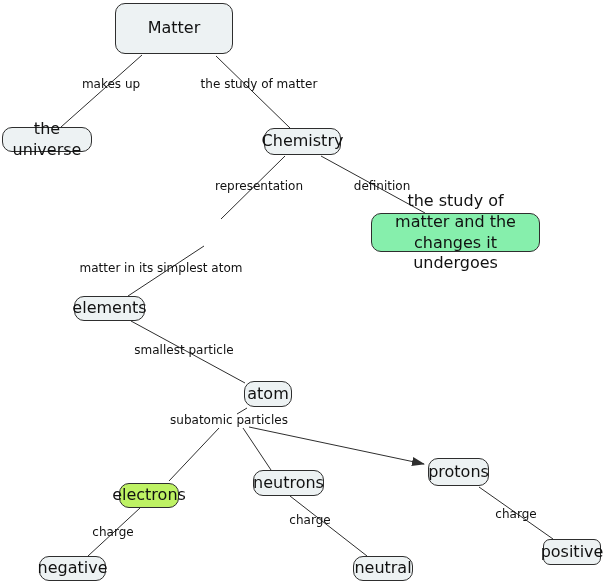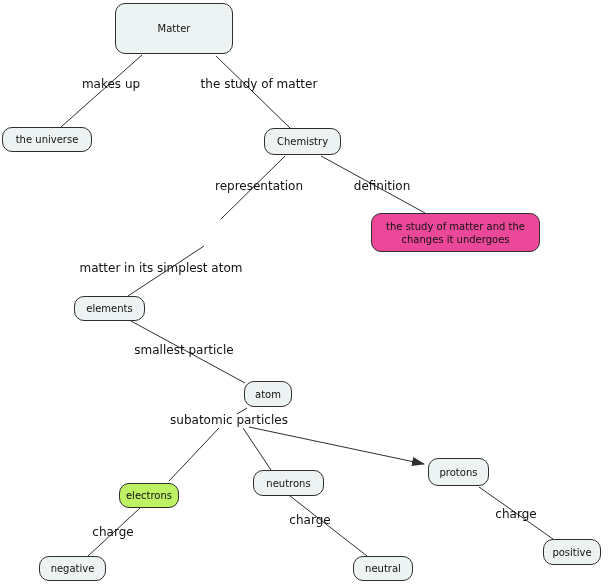--- a/index.html
+++ b/index.html
@@ -14,21 +14,21 @@
   }
   .concept-node {
     position: absolute;
     box-sizing: border-box;
     border-radius: 10px;
     border: 1px solid;
     display: flex;
     align-items: center;
     justify-content: center;
     text-align: center;
-    font-size: 10px;
+    font-size: 16px;
     line-height: 1.3;
     padding: 2px 7px;
     cursor: default;
   }
   .link-label {
     position: absolute;
     transform: translate(-50%, -50%);
     font-size: 12px;
     line-height: 14px;
     white-space: nowrap;
@@ -55,29 +55,29 @@
       <line x1="219" y1="428" x2="169" y2="481" stroke="#2e2e2e" stroke-width="1"></line>
       <line x1="243" y1="428" x2="271" y2="470" stroke="#2e2e2e" stroke-width="1"></line>
       <line x1="249" y1="427" x2="424" y2="464" stroke="#2e2e2e" stroke-width="1" marker-end="url(#arrowhead)"></line>
       <line x1="140" y1="508" x2="88" y2="556" stroke="#2e2e2e" stroke-width="1"></line>
       <line x1="290" y1="496" x2="367" y2="556" stroke="#2e2e2e" stroke-width="1"></line>
       <line x1="479" y1="487" x2="553" y2="539" stroke="#2e2e2e" stroke-width="1"></line>
     </svg>
     <div class="concept-node" style="left: 115px; top: 3px; width: 118px; height: 51px; background: rgb(237, 242, 243); border-color: rgb(46, 46, 46); color: rgb(17, 17, 17);">Matter</div>
     <div class="concept-node" style="left: 2px; top: 127px; width: 90px; height: 25px; background: rgb(237, 242, 243); border-color: rgb(46, 46, 46); color: rgb(17, 17, 17);">the universe</div>
     <div class="concept-node" style="left: 264px; top: 128px; width: 77px; height: 27px; background: rgb(237, 242, 243); border-color: rgb(46, 46, 46); color: rgb(17, 17, 17);">Chemistry</div>
-    <div class="concept-node" style="left: 371px; top: 213px; width: 169px; height: 39px; background: #ec4899; border-color: rgb(46, 46, 46); color: rgb(17, 17, 17);">the study of matter and the changes it undergoes</div>
+    <div class="concept-node" style="left: 371px; top: 213px; width: 169px; height: 39px; background: #86efac; border-color: rgb(46, 46, 46); color: rgb(17, 17, 17);">the study of matter and the changes it undergoes</div>
     <div class="concept-node" style="left: 74px; top: 296px; width: 71px; height: 25px; background: rgb(237, 242, 243); border-color: rgb(46, 46, 46); color: rgb(17, 17, 17);">elements</div>
     <div class="concept-node" style="left: 244px; top: 381px; width: 48px; height: 26px; background: rgb(237, 242, 243); border-color: rgb(46, 46, 46); color: rgb(17, 17, 17);">atom</div>
     <div class="concept-node" style="left: 119px; top: 483px; width: 60px; height: 25px; background: #bef264; border-color: rgb(46, 46, 46); color: rgb(17, 17, 17);">electrons</div>
     <div class="concept-node" style="left: 253px; top: 470px; width: 71px; height: 26px; background: rgb(237, 242, 243); border-color: rgb(46, 46, 46); color: rgb(17, 17, 17);">neutrons</div>
     <div class="concept-node" style="left: 428px; top: 458px; width: 61px; height: 28px; background: rgb(237, 242, 243); border-color: rgb(46, 46, 46); color: rgb(17, 17, 17);">protons</div>
     <div class="concept-node" style="left: 39px; top: 556px; width: 67px; height: 25px; background: rgb(237, 242, 243); border-color: rgb(46, 46, 46); color: rgb(17, 17, 17);">negative</div>
     <div class="concept-node" style="left: 353px; top: 556px; width: 60px; height: 25px; background: rgb(237, 242, 243); border-color: rgb(46, 46, 46); color: rgb(17, 17, 17);">neutral</div>
-    <div class="concept-node" style="left: 543px; top: 539px; width: 58px; height: 26px; background: rgb(237, 242, 243); border-color: rgb(46, 46, 46); color: rgb(17, 17, 17);">positive</div>
+    <div class="concept-node" style="left: 543px; top: 539px; width: 58px; height: 26px; background: rgb(237, 242, 243); border-color: rgb(46, 46, 46); color: rgb(17, 17, 17); border-radius: 7px;">positive</div>
     <div class="link-label" style="left: 111px; top: 84px; color: rgb(17, 17, 17);">makes up</div>
     <div class="link-label" style="left: 259px; top: 84px; color: rgb(17, 17, 17);">the study of matter</div>
     <div class="link-label" style="left: 259px; top: 186px; color: rgb(17, 17, 17);">representation</div>
     <div class="link-label" style="left: 382px; top: 186px; color: rgb(17, 17, 17);">definition</div>
     <div class="link-label" style="left: 161px; top: 268px; color: rgb(17, 17, 17);">matter in its simplest atom</div>
     <div class="link-label" style="left: 184px; top: 350px; color: rgb(17, 17, 17);">smallest particle</div>
     <div class="link-label" style="left: 229px; top: 420px; color: rgb(17, 17, 17);">subatomic particles</div>
     <div class="link-label" style="left: 113px; top: 532px; color: rgb(17, 17, 17);">charge</div>
     <div class="link-label" style="left: 310px; top: 520px; color: rgb(17, 17, 17);">charge</div>
     <div class="link-label" style="left: 516px; top: 514px; color: rgb(17, 17, 17);">charge</div>

